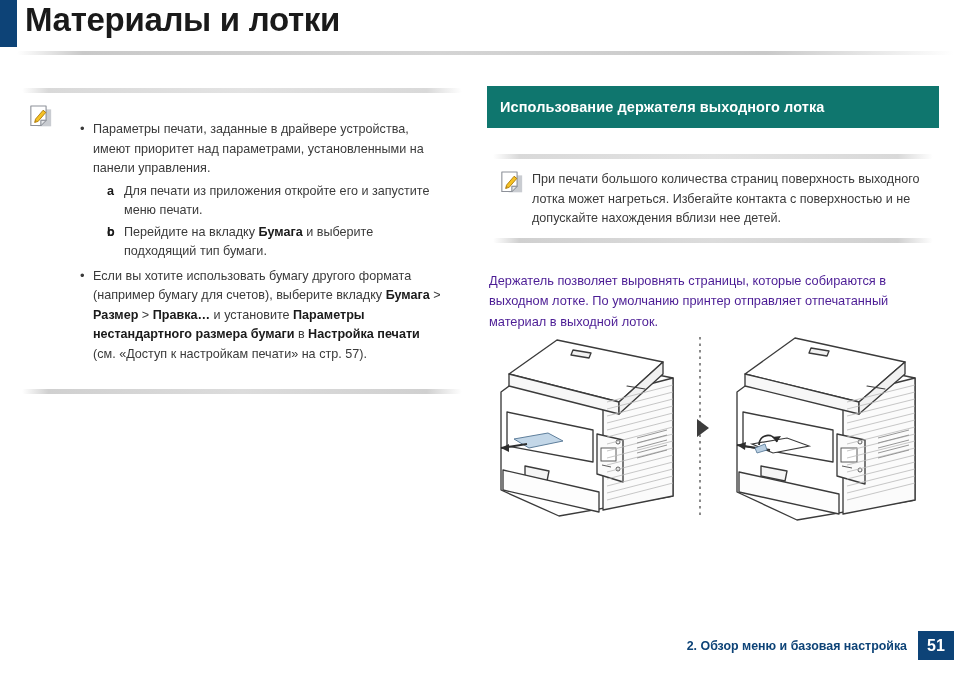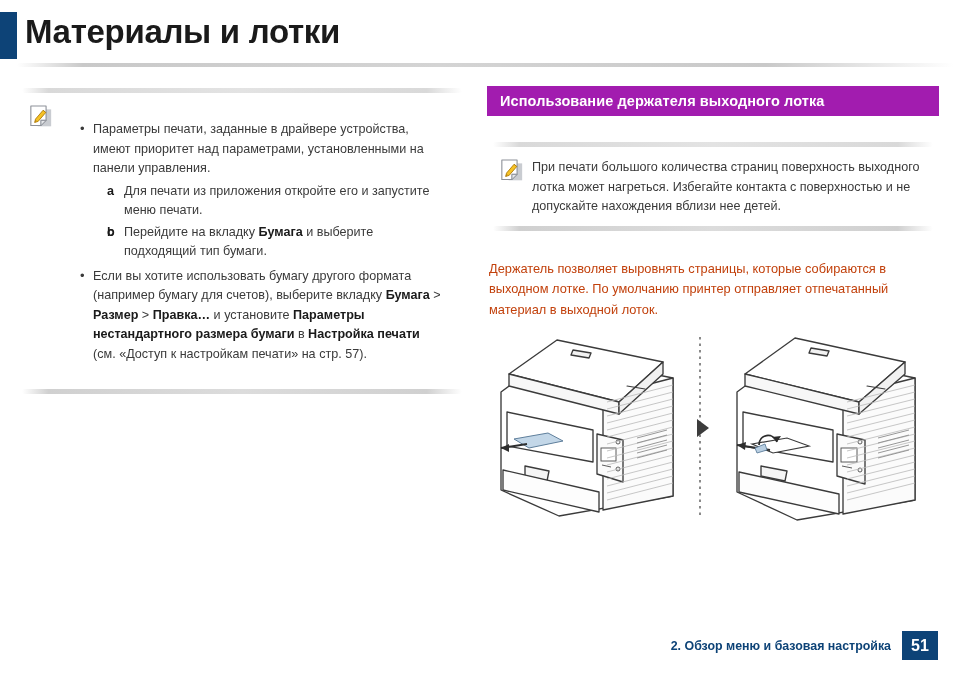--- a/index.html
+++ b/index.html
@@ -13,21 +13,21 @@
     height: 675px;
     position: relative;
     font-family: "Liberation Sans", "DejaVu Sans", sans-serif;
     color: #231f20;
     overflow: hidden;
   }
 
   
   .page-header {
     position: absolute;
-    left: 0; top: 12px;
+    left: 0; top: 0;
     width: 780px;
     height: 56px;
   }
   .header-accent {
     position: absolute;
     left: 0; top: 0;
     width: 17px;
     height: 47px;
     background: #0d4377;
   }
@@ -131,37 +131,37 @@
     left: 0;
     top: 0;
     font-weight: bold;
     color: #1a1a1a;
   }
   .b { font-weight: bold; color: #1a1a1a; }
 
   
   .section-band {
     width: 452px;
-    height: 30px;
-    background: #a21caf;
+    height: 42px;
+    background: #0f766e;
     display: flex;
     align-items: center;
   }
   .section-band-title {
     color: #ffffff;
     font-size: 14.5px;
     font-weight: bold;
     padding-left: 13px;
     letter-spacing: 0.1px;
   }
 
   .para {
     font-size: 12.8px;
     line-height: 1.62;
-    color: #c2410c;
+    color: #4c1d95;
     margin: 18px 2px 0 2px;
   }
 
   
   .illustrations {
     position: absolute;
     left: 487px;
     top: 330px;
     width: 455px;
     height: 210px;
@@ -172,21 +172,21 @@
     position: absolute;
     left: 204px;
     top: 3px;
     width: 26px;
     height: 190px;
   }
 
   
   .footer {
     position: absolute;
-    right: 16px;
+    right: 0;
     bottom: 15px;
     display: flex;
     align-items: center;
   }
   .footer-label {
     font-size: 12.4px;
     font-weight: bold;
     color: #0d4377;
     margin-right: 11px;
     white-space: nowrap;

